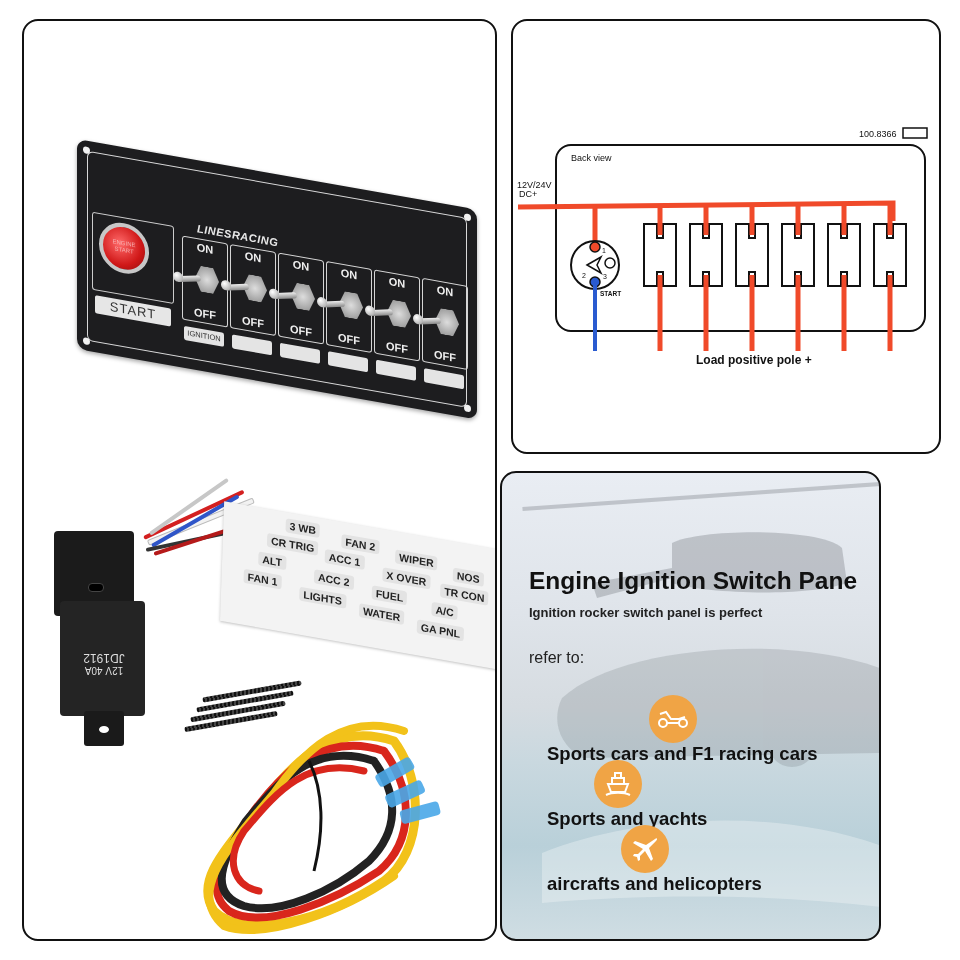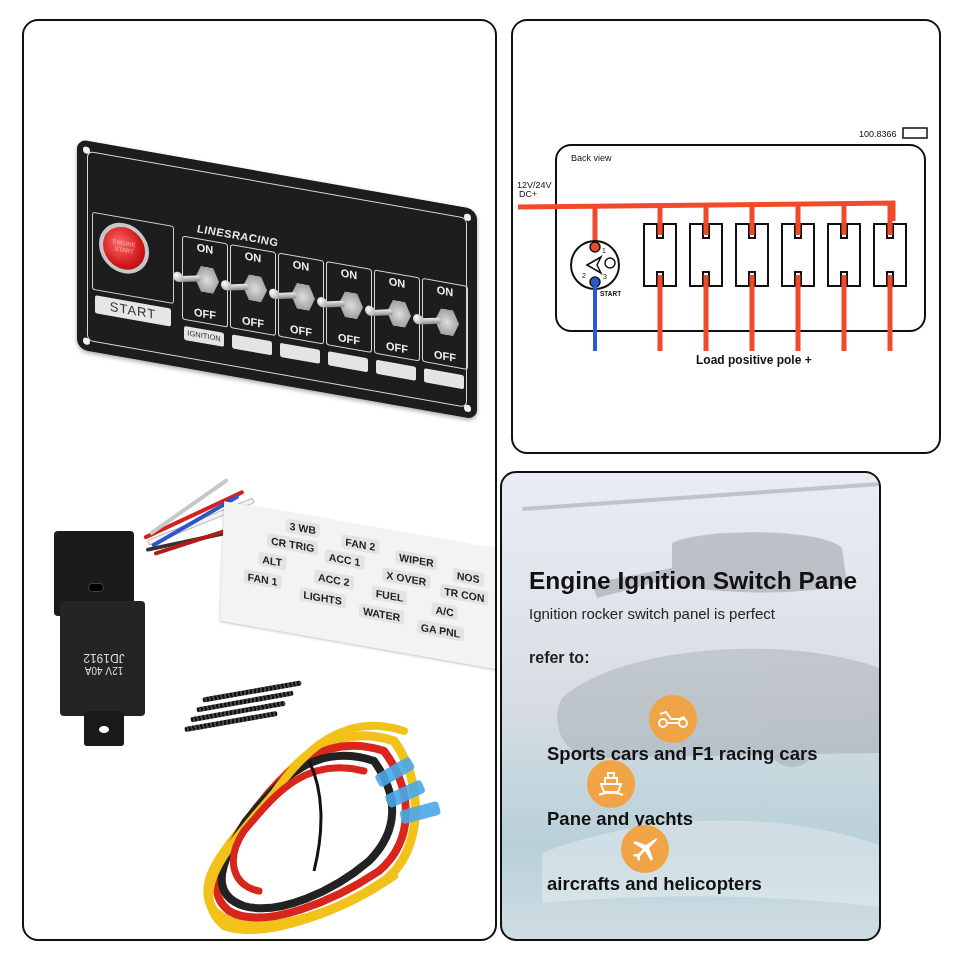--- a/index.html
+++ b/index.html
@@ -44,22 +44,22 @@
   .sheet{position:absolute;left:198px;top:505px;width:285px;height:120px;background:#f3f3f3;transform:skewY(8deg) rotate(2deg);
     box-shadow:0 1px 3px rgba(0,0,0,.25);}
   .sheet .lbl{position:absolute;font-size:10.5px;font-weight:bold;color:#222;background:#e3e3e3;border-radius:3px;padding:1px 4px;white-space:nowrap;}
   
   .screw{position:absolute;height:5px;background:repeating-linear-gradient(90deg,#111 0 2px,#444 2px 4px);border-radius:2px;transform:rotate(-10deg);}
   .harness{position:absolute;left:160px;top:680px;width:270px;height:240px;}
   
   .diag{position:absolute;left:0;top:0;width:430px;height:435px;}
   
   .uses-title{position:absolute;left:27px;top:94px;font-size:24.5px;font-weight:bold;color:#111;white-space:nowrap;}
-  .uses-sub{position:absolute;left:27px;top:132px;font-size:15px;color:#222;white-space:nowrap;}
-  .uses-refer{position:absolute;left:27px;top:176px;font-size:16px;font-weight:bold;color:#222;}
+  .uses-sub{position:absolute;left:27px;top:132px;font-size:13px;color:#222;white-space:nowrap;font-weight:bold;}
+  .uses-refer{position:absolute;left:27px;top:176px;font-size:16px;font-weight:normal;color:#222;}
   .use-item{position:absolute;left:27px;display:flex;align-items:center;flex-direction:column;}
   .use-icon{width:48px;height:48px;border-radius:50%;background:#f0a445;display:flex;align-items:center;justify-content:center;}
   .use-text{margin-left:18px;font-size:18.5px;font-weight:bold;color:#111;white-space:nowrap;}
   .bg-shape{position:absolute;}
 </style>
 </head>
 <body>
 
 <div class="card" id="card-left">
 
@@ -285,21 +285,21 @@
 
   <div class="use-item" style="top:287px">
     <div class="use-icon">
       <svg width="28" height="28" viewBox="0 0 28 28" fill="none" stroke="#fff" stroke-width="2">
         <rect x="11" y="3" width="6" height="5"></rect>
           <rect x="8" y="8" width="12" height="6"></rect>
         <path d="M4,14 H24 L21,22 H7 Z"></path>
           <path d="M2,25 C8,22 20,22 26,25"></path>
       </svg>
     </div>
-    <div class="use-text">Pane and yachts</div>
+    <div class="use-text">Sports and yachts</div>
   </div>
 
   <div class="use-item" style="top:352px">
     <div class="use-icon">
       <svg width="28" height="28" viewBox="0 0 28 28" fill="#fff">
         <path d="M24,4 C26,2 27,4 25,6 L18,13 L22,24 L20,26 L14,16 L9,21 L9,25 L7,26 L6,22 L2,21 L3,19 L7,19 L12,14 L2,8 L4,6 L15,10 Z"></path>
       </svg>
     </div>
     <div class="use-text">aircrafts and helicopters</div>
   </div>

